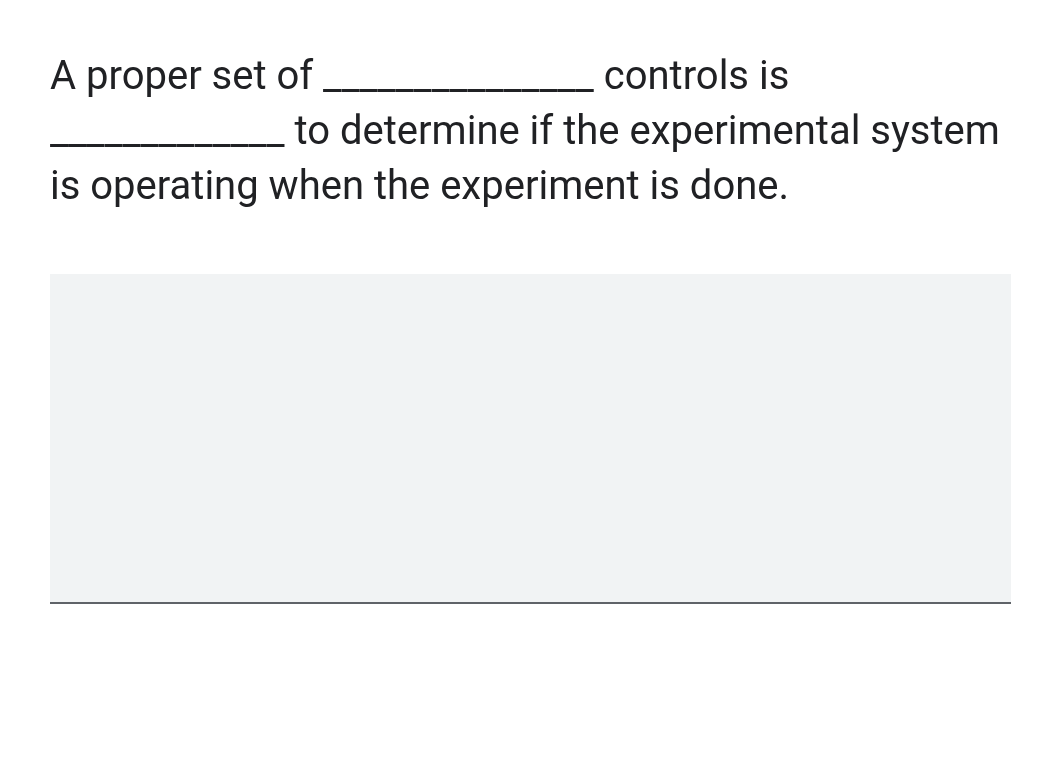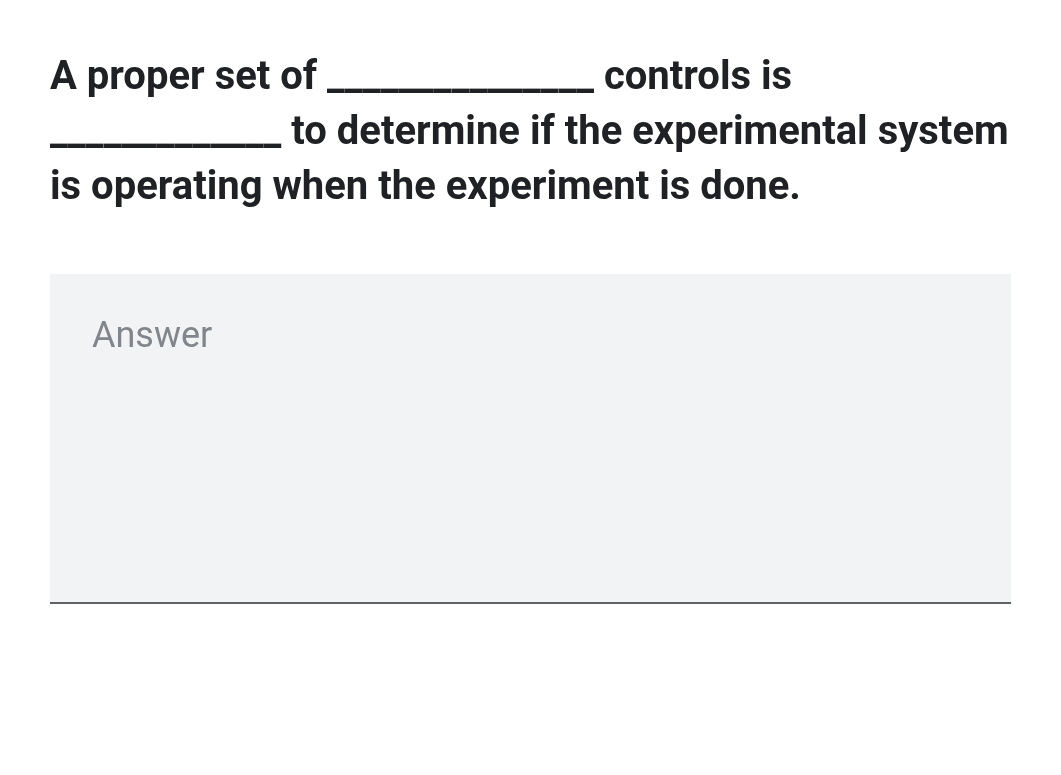--- a/index.html
+++ b/index.html
@@ -11,21 +11,21 @@
       font-family: 'Google Sans', 'Roboto', Arial, sans-serif;
       background: #ffffff;
       width: 1061px;
       height: 775px;
       padding: 48px 50px;
     }
     .question-text {
       font-size: 40px;
       line-height: 1.38;
       color: #202124;
-      font-weight: 700;
+      font-weight: 400;
       letter-spacing: 0px;
       margin-bottom: 60px;
     }
     .answer-container {
       background: #f1f3f4;
       border-bottom: 2px solid #5f6368;
       padding: 40px 42px 0 42px;
       height: 330px;
       position: relative;
     }
@@ -49,15 +49,14 @@
       resize: none;
       padding-top: 0;
     }
   </style>
 </head>
 <body>
 
 <div class="question-text">A proper set of _______________ controls is _____________ to determine if the experimental system is operating when the experiment is done.</div>
 
 <div class="answer-container">
-  <span class="answer-label">Answer</span>
   <textarea class="answer-input" value="" style=""></textarea>
 </div>
 
 </body></html>

